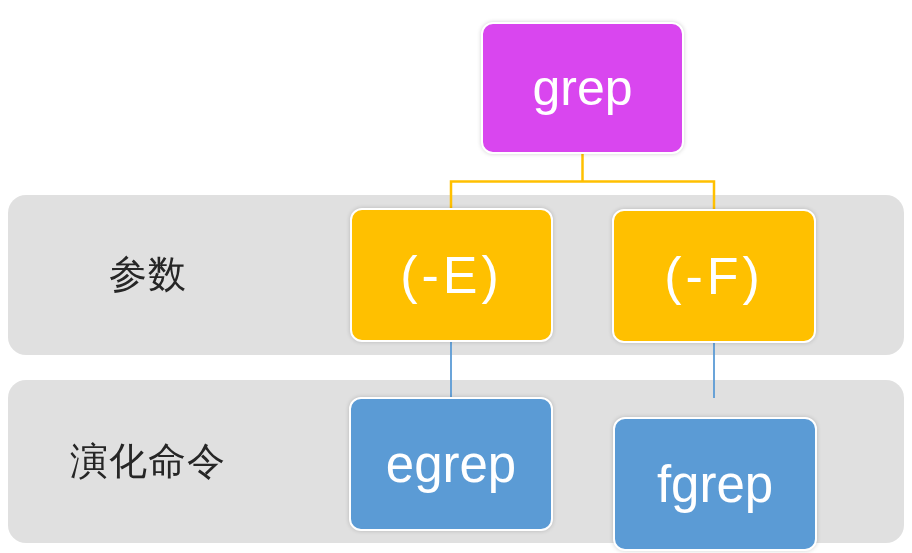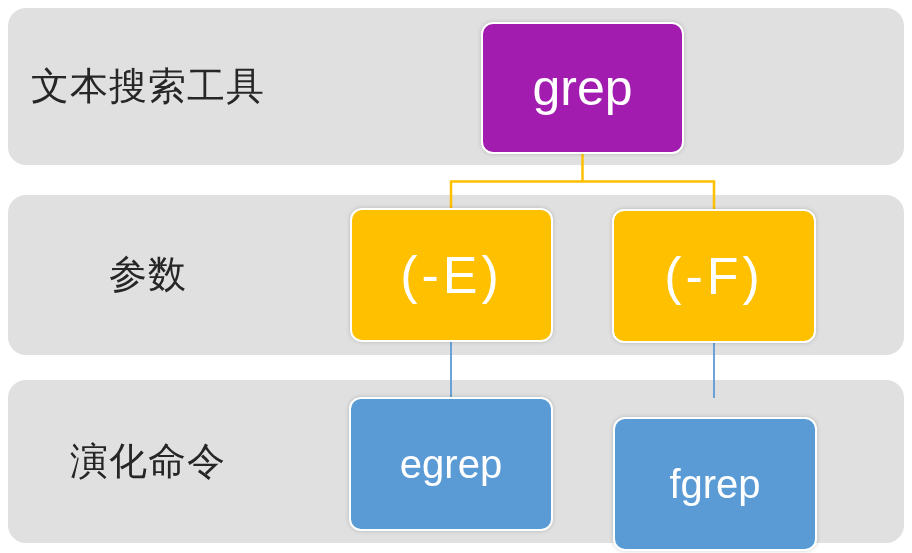--- a/index.html
+++ b/index.html
@@ -55,47 +55,44 @@
     align-items: center;
     justify-content: center;
     color: var(--nodetext, #ffffff);
     font-weight: 300;
     box-sizing: border-box;
   }
   .node-grep  { left: 481px; top: 22px;  width: 203px; height: 132px; font-size: 50px; }
   .node-param { font-size: 52px; letter-spacing: 4px; }
   .node-param-e { left: 350px; top: 208px; width: 203px; height: 134px; }
   .node-param-f { left: 612px; top: 209px; width: 204px; height: 134px; }
-  .node-cmd   { font-size: 40px; }
+  .node-cmd   { font-size: 51px; }
   .node-egrep { left: 349px; top: 397px; width: 204px; height: 134px; }
   .node-fgrep { left: 613px; top: 417px; width: 204px; height: 134px; }
 </style>
 </head>
 <body>
 
 <div class="canvas">
 
-  <div class="band band-1">
-    <div class="band-label">文本搜索工具</div>
-  </div>
   <div class="band band-2">
     <div class="band-label">参数</div>
   </div>
   <div class="band band-3">
     <div class="band-label">演化命令</div>
   </div>
 
   <svg class="connectors" viewBox="0 0 912 553" xmlns="http://www.w3.org/2000/svg">
     <path class="gold" d="M 582.5 153 V 181.5"></path>
     <path class="gold" d="M 451 209 V 181.5 H 714 V 210"></path>
     <path class="blue" d="M 451 341 V 398"></path>
     <path class="blue" d="M 714 342 V 398"></path>
   </svg>
 
-  <div class="node node-grep" style="background: #a21caf;">
+  <div class="node node-grep" style="background: #d946ef;">
     <span>grep</span>
   </div>
 
   <div class="node node-param node-param-e" style="background: rgb(255, 192, 0);">
     <span>(-E)</span>
   </div>
 
   <div class="node node-param node-param-f" style="background: rgb(255, 192, 0);">
     <span>(-F)</span>
   </div>

